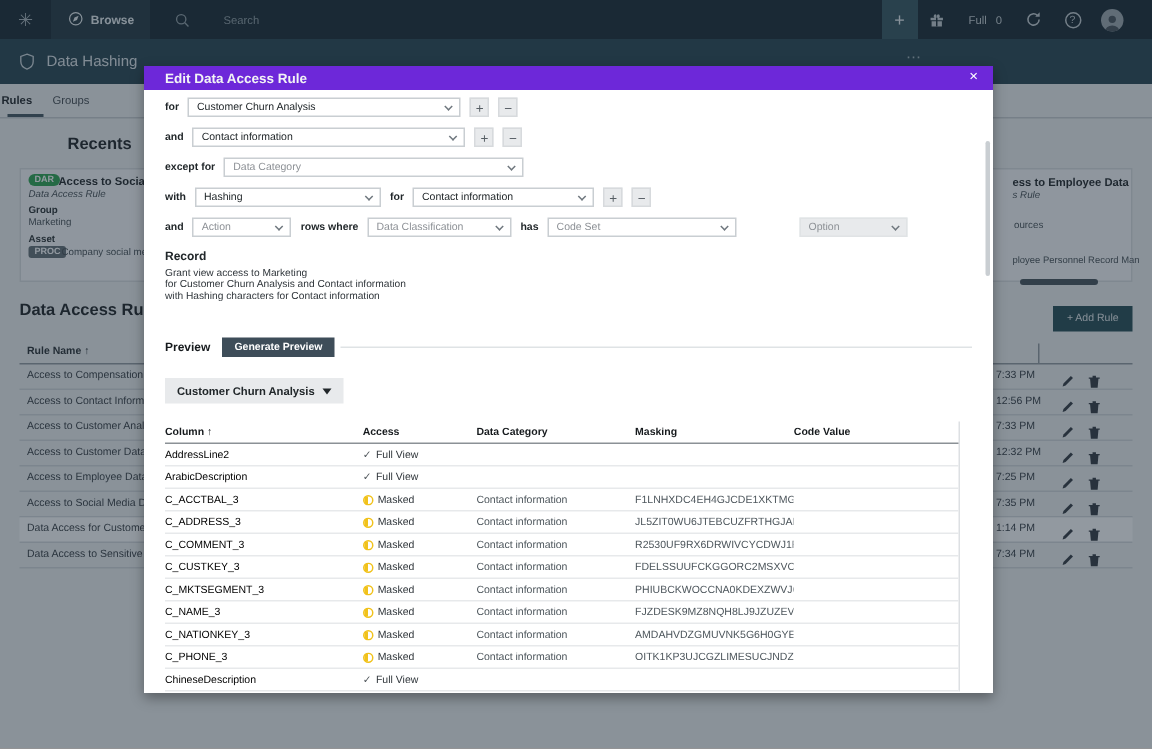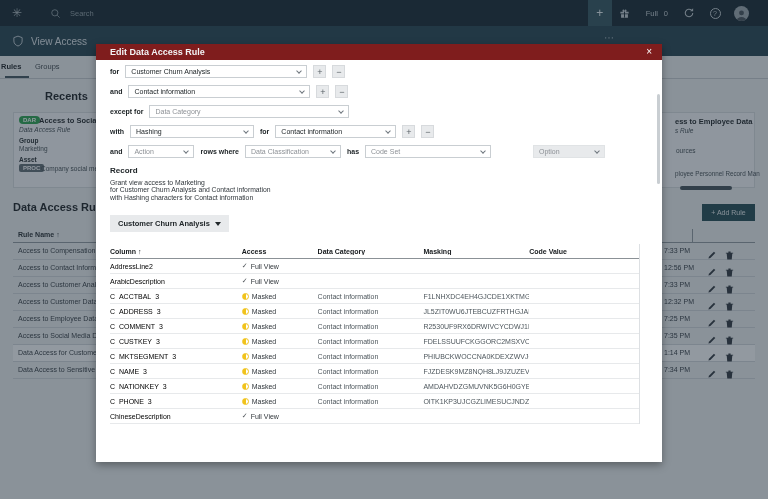--- a/index.html
+++ b/index.html
@@ -6,21 +6,21 @@
   .stage{position:relative;width:768px;height:499px;overflow:hidden;
          font-family:"Liberation Sans",sans-serif;background:#eef0f1;}
   .stage *{box-sizing:border-box;}
 
   
   .topbar{position:absolute;left:0;top:0;width:768px;height:26px;background:#0e1f28;
           display:flex;align-items:center;z-index:1;}
   .logo{width:34px;text-align:center;color:#a9b3b9;font-size:12px;line-height:26px;}
   .browse-tile{height:26px;width:66px;background:#1a2f39;display:flex;align-items:center;
                justify-content:center;gap:5px;color:#e8eef0;font-size:8px;font-weight:bold;}
-  .search-wrap{display:flex;align-items:center;gap:9px;margin-left:12px;flex:1;}
+  .search-wrap{display:flex;align-items:center;gap:22px;margin-left:12px;flex:1;}
   .search-ph{color:#8d9aa1;font-size:7.5px;}
   .tb-right{display:flex;align-items:center;height:26px;}
   .plus-tile{width:24px;height:26px;background:#2c4f58;color:#e9f0f2;font-size:12px;
              display:flex;align-items:center;justify-content:center;}
   .tb-ic{width:26px;display:flex;align-items:center;justify-content:center;height:26px;}
   .tasks{color:#c3cbd0;font-size:7.5px;display:flex;gap:6px;align-items:center;padding:0 8px;}
   .help-circ{width:11px;height:11px;border:1px solid #c3cbd0;border-radius:50%;color:#c3cbd0;
              font-size:7px;display:flex;align-items:center;justify-content:center;}
   .avatar{width:15px;height:15px;border-radius:50%;background:#9aa4ab;overflow:hidden;
           display:flex;align-items:flex-end;justify-content:center;}
@@ -79,21 +79,21 @@
   .pname{position:absolute;left:5px;top:4px;font-size:7px;color:#30363b;white-space:nowrap;}
   .ptime{position:absolute;left:651px;top:4px;font-size:7px;color:#2c333a;}
   .picon{position:absolute;top:3px;}
   .pic-edit{left:694px;}
   .pic-del{left:712px;}
 
   
   .dim{position:absolute;inset:0;background:rgba(38,52,66,0.5);z-index:40;}
   .modal{position:absolute;left:96px;top:44px;width:566px;height:418px;background:#fff;
          z-index:50;box-shadow:0 3px 8px rgba(0,0,0,.35);overflow:hidden;}
-  .m-head{height:16px;background:#7f1d1d;display:flex;align-items:center;justify-content:space-between;
+  .m-head{height:16px;background:#6d28d9;display:flex;align-items:center;justify-content:space-between;
           padding:0 10px 0 14px;}
   .m-title{color:#f2f4f5;font-size:9px;font-weight:bold;}
   .m-close{color:#ffffff;font-size:10px;line-height:10px;cursor:default;}
   .m-body{padding-top:5px;}
   .brow{display:flex;align-items:center;gap:6px;height:13px;margin:0 0 7px 14px;}
   .blabel{font-size:7px;font-weight:bold;color:#21272a;white-space:nowrap;}
   .dd{height:13px;background:#fff;border:1px solid #c9ced2;display:flex;align-items:center;
       padding:0 5px;font-size:7px;color:#21272a;}
   .dd .ph{color:#8d9196;}
   .chev{width:4px;height:4px;border-right:1px solid #6f777e;border-bottom:1px solid #6f777e;
@@ -128,20 +128,29 @@
            background:linear-gradient(to right,#f1c21b 50%,#fff 50%);}
   .m-scroll{position:absolute;right:2px;top:50px;width:3px;height:90px;background:#c9ced2;border-radius:2px;}
 </style>
 </head>
 <body>
 
 <div class="stage">
 
   <div class="topbar">
     <span class="logo">✳</span>
+    <div class="browse-tile">
+      <span>
+        <svg width="11" height="11" viewBox="0 0 16 16">
+            <circle cx="8" cy="8" r="6" fill="none" stroke="#e8eef0" stroke-width="1.2"></circle>
+            <path d="M10.8 5.2L9.2 9.2 5.2 10.8 6.8 6.8z" fill="#e8eef0"></path>
+          </svg>
+      </span>
+      <span>Browse</span>
+    </div>
     <div class="search-wrap">
       <span style="display:flex;margin-left:4px;">
         <svg width="11" height="11" viewBox="0 0 16 16">
             <circle cx="7" cy="7" r="4.5" fill="none" stroke="#8d9aa1" stroke-width="1.3"></circle>
             <path d="M10.5 10.5L14 14" stroke="#8d9aa1" stroke-width="1.3"></path>
           </svg>
       </span>
       <span class="search-ph">Search</span>
     </div>
     <div class="tb-right">
@@ -176,21 +185,21 @@
       <div><span class="grid-ic"></span></div>
     </div>
   </div>
 
   <div class="pg-header">
     <span class="pg-shield">
       <svg width="12" height="12" viewBox="0 0 16 16">
           <path d="M8 1.5l5.5 2v4.5c0 3.5-2.5 5.7-5.5 6.7-3-1-5.5-3.2-5.5-6.7V3.5z" fill="none" stroke="#ccd6db" stroke-width="1.2"></path>
         </svg>
     </span>
-    <span class="pg-title">View Access</span>
+    <span class="pg-title">Data Hashing</span>
     <span class="pg-dots">⋯</span>
   </div>
 
   <div class="tabs">
     <span class="tab tab-rules">Rules</span>
     <span class="tab tab-groups">Groups</span>
     <span class="tab-underline"></span>
   </div>
 
   <div class="recents-h">Recents</div>
@@ -379,20 +388,25 @@
         </div>
       </div>
 
       <div class="sum-h">Record</div>
       <div class="sum-lines">
         <div>Grant view access to Marketing</div>
         <div>for Customer Churn Analysis and Contact information</div>
         <div>with Hashing characters for Contact information</div>
       </div>
 
+      <div class="prev-row">
+        <span class="prev-label">Preview</span>
+        <span class="gen-btn">Generate Preview</span>
+        <span class="prev-line"></span>
+      </div>
 
       <div class="asset-sel">
         <span>Customer Churn Analysis</span>
         <span class="caret"></span>
       </div>
 
       <div class="mtable">
         <div class="thead">
           <div class="tc c1"><span>Column</span> <span>↑</span></div>
           <div class="tc c2">Access</div>

